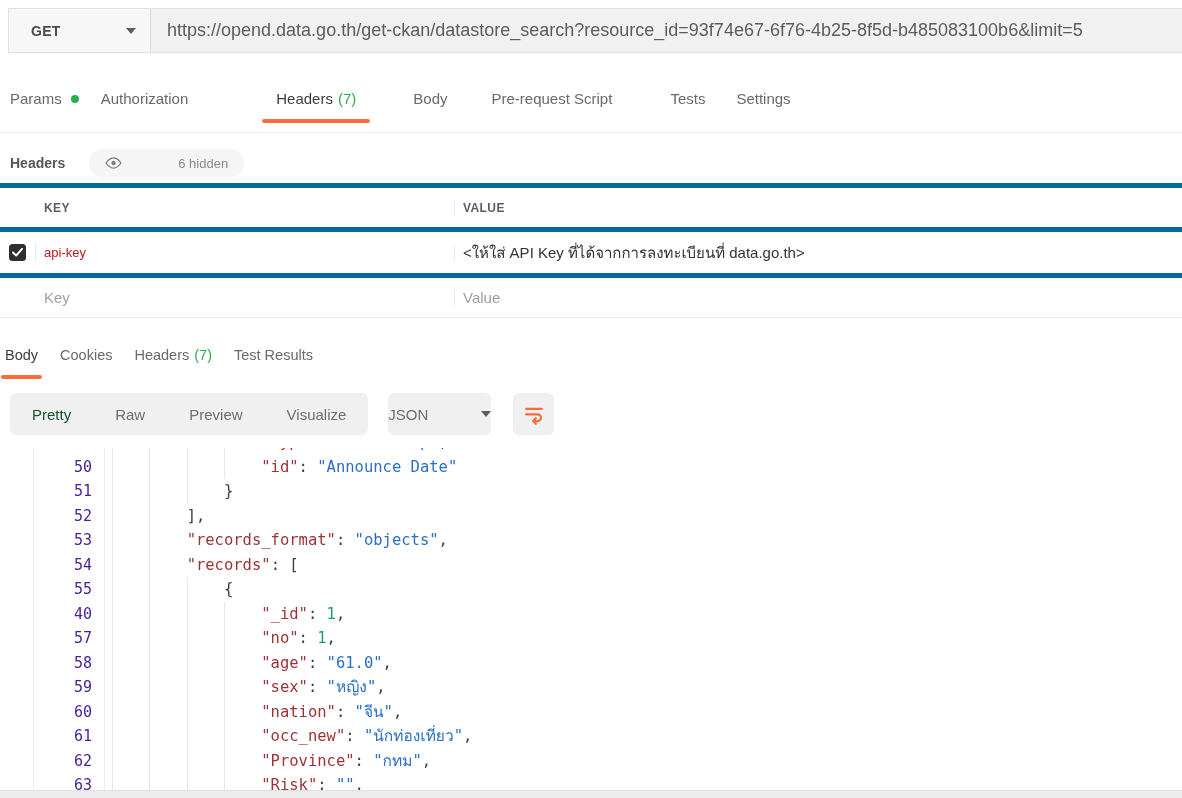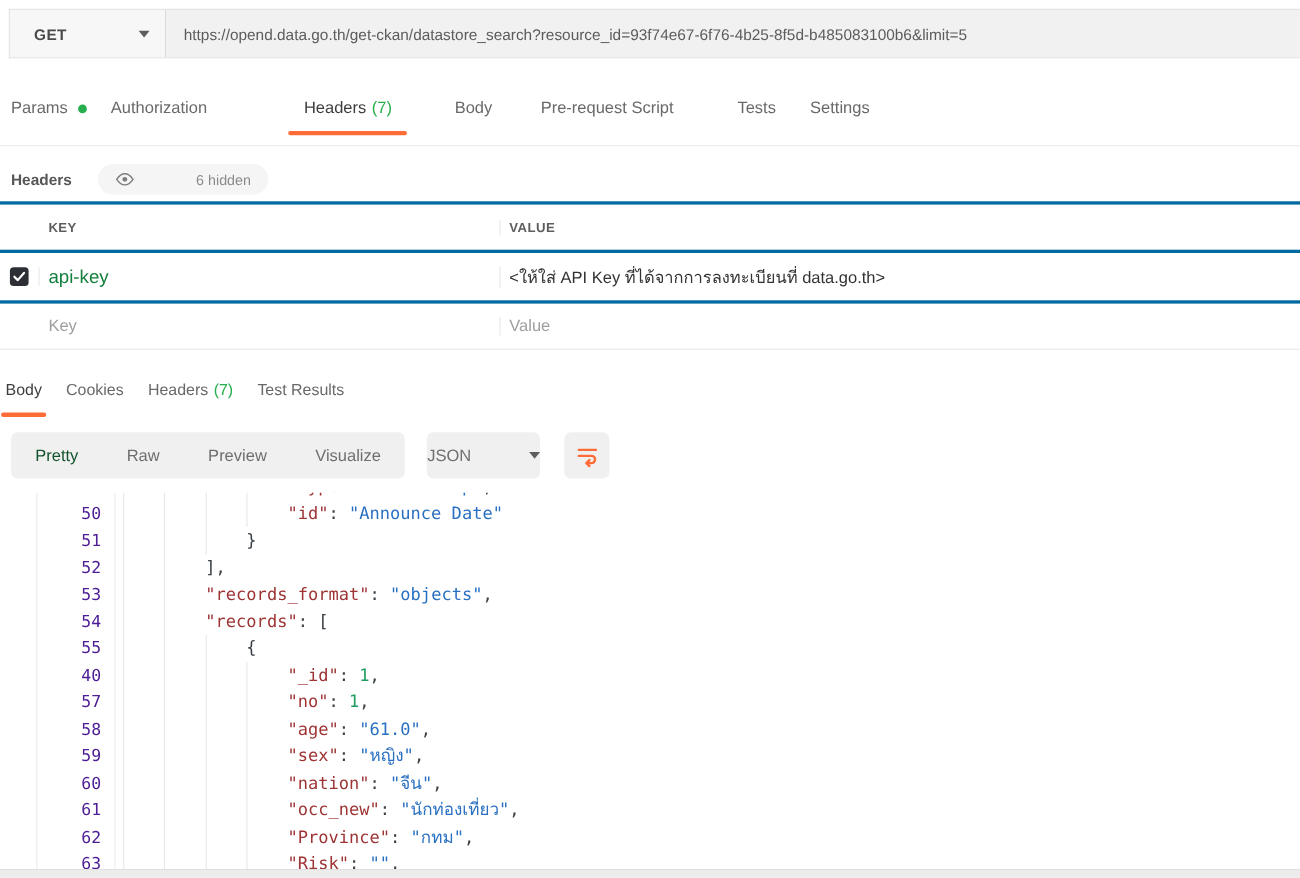--- a/index.html
+++ b/index.html
@@ -8,21 +8,21 @@
 
   
   .req-bar { position:absolute; left:8px; top:8px; right:0; height:45px;
              display:flex; border:1px solid #e0e0e0; border-right:none; }
   .method-box { width:142px; background:#f7f7f7; border-right:1px solid #d9d9d9;
                 display:flex; align-items:center; padding:0 14px 0 22px; cursor:pointer; }
   .method-label { font-size:14px; font-weight:bold; color:#4a4a4a; letter-spacing:.3px; }
   .caret { width:0; height:0; border-left:5px solid transparent; border-right:5px solid transparent;
            border-top:6px solid #5d5d5d; margin-left:auto; }
   .url-box { flex:1; background:#f1f1f1; display:flex; align-items:center; padding-left:16px; }
-  .url-text { font-size:14px; color:#5c5c5c; white-space:nowrap; }
+  .url-text { font-size:18px; color:#5c5c5c; white-space:nowrap; }
 
   
   .req-tabs { position:absolute; left:0; top:90px; right:0; height:43px;
               display:flex; align-items:flex-start; padding-left:10px;
               border-bottom:1px solid #ececec; }
   .tab { position:relative; font-size:15px; color:#696969; padding-bottom:15px;
          cursor:pointer; display:flex; align-items:center; white-space:nowrap; }
   .tab .badge { color:#27ae4e; margin-left:5px; }
   .tab .dot { width:8px; height:8px; border-radius:50%; background:#27ae4e;
               display:inline-block; margin-left:9px; }
@@ -40,32 +40,32 @@
   .headers-meta { position:absolute; left:10px; top:148px; height:30px;
                   display:flex; align-items:center; }
   .headers-title { font-size:14px; font-weight:bold; color:#565656; }
   .hidden-pill { margin-left:24px; height:28px; border-radius:14px; background:#f5f5f5;
                  display:flex; align-items:center; padding:0 16px; cursor:pointer; }
   .hidden-pill svg { margin-right:9px; }
   .hidden-pill span { font-size:13px; color:#8a8a8a;margin-left:47px; }
 
   
   .hdr-table { position:absolute; left:0; top:183px; right:0; }
-  .t-row { display:flex; border-top:3px solid #0369a1;align-items:center; }
+  .t-row { display:flex; border-top:5px solid #0369a1;align-items:center; }
   .t-row:last-child { border-bottom:1px solid #e8e8e8; }
   .c-check { flex:0 0 36px; border-right:1px solid #e8e8e8; display:flex;
              align-items:center; justify-content:center; }
   .c-key { flex:0 0 419px; border-right:1px solid #e8e8e8; display:flex;
            align-items:center; padding-left:8px; }
   .c-val { flex:1; display:flex; align-items:center; padding-left:8px; }
   .t-head { height:44px; }
   .t-head .col-label { font-size:12px; font-weight:bold; color:#5e5e5e; letter-spacing:.4px; }
   .t-data { height:46px; }
   .t-ph   { height:45px; }
-  .cell-text { font-size:17px; color:#15803d; }
+  .cell-text { font-size:13px; color:#b91c1c; }
   .cell-value { font-size:15px; color:#333333; }
   .ph-text { font-size:15px; color:#9e9e9e; }
   .checkbox { width:17px; height:17px; background:#2c2f33; border-radius:3.5px;
               display:flex; align-items:center; justify-content:center; cursor:pointer; }
 
   
   .resp-tabs { position:absolute; left:0; top:345px; height:33px; display:flex;
                padding-left:5px; }
   .resp-tabs .tab { font-size:14.5px; padding-bottom:13px; }
   .resp-tabs .tab.active::after { left:-4px; right:-4px; height:4px; }

